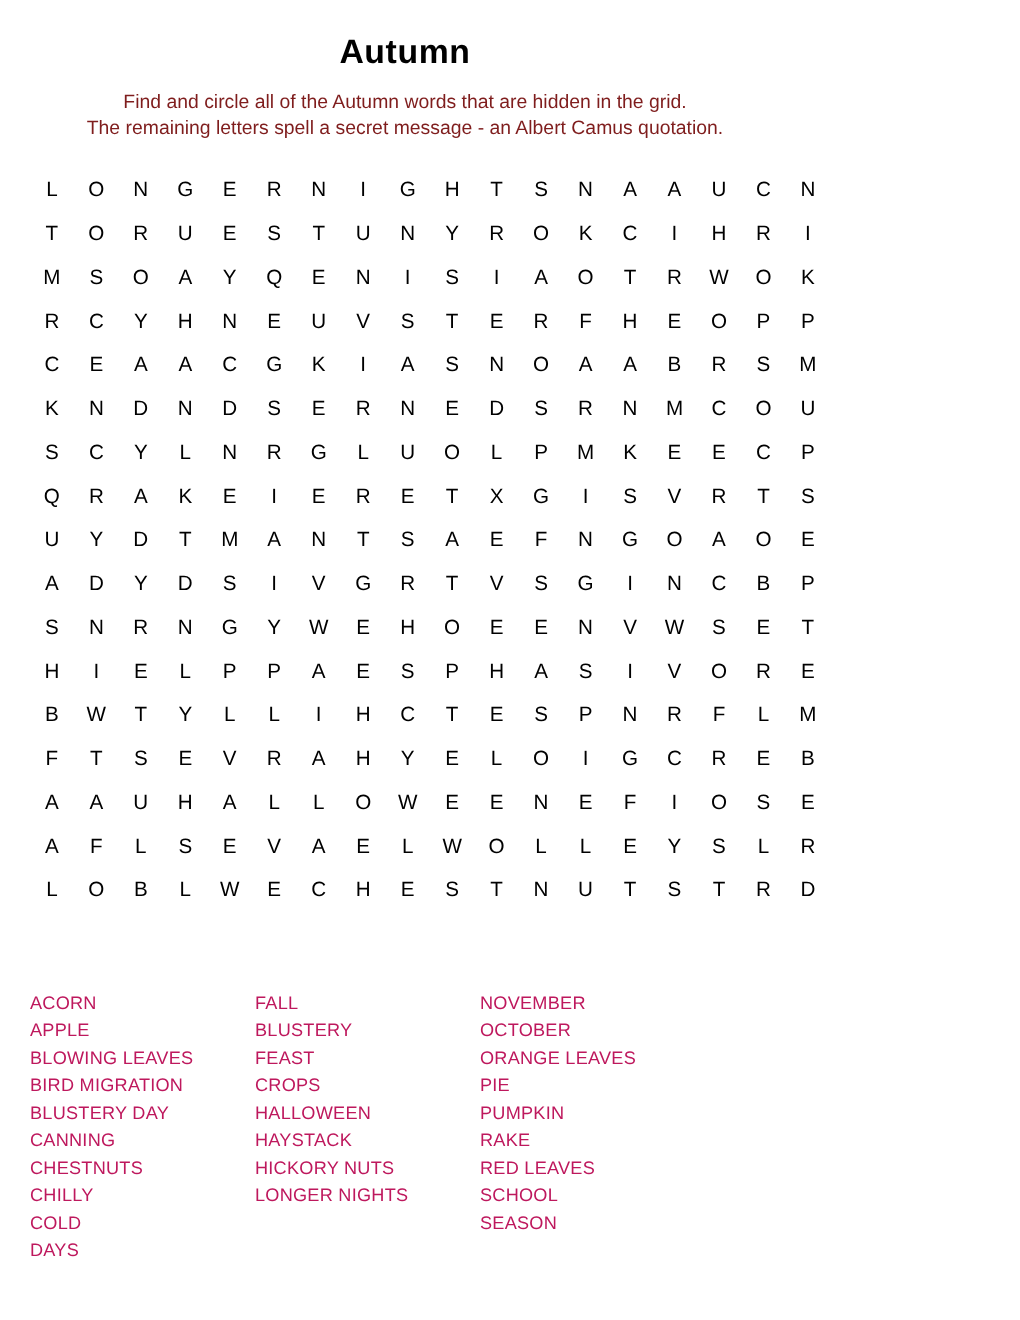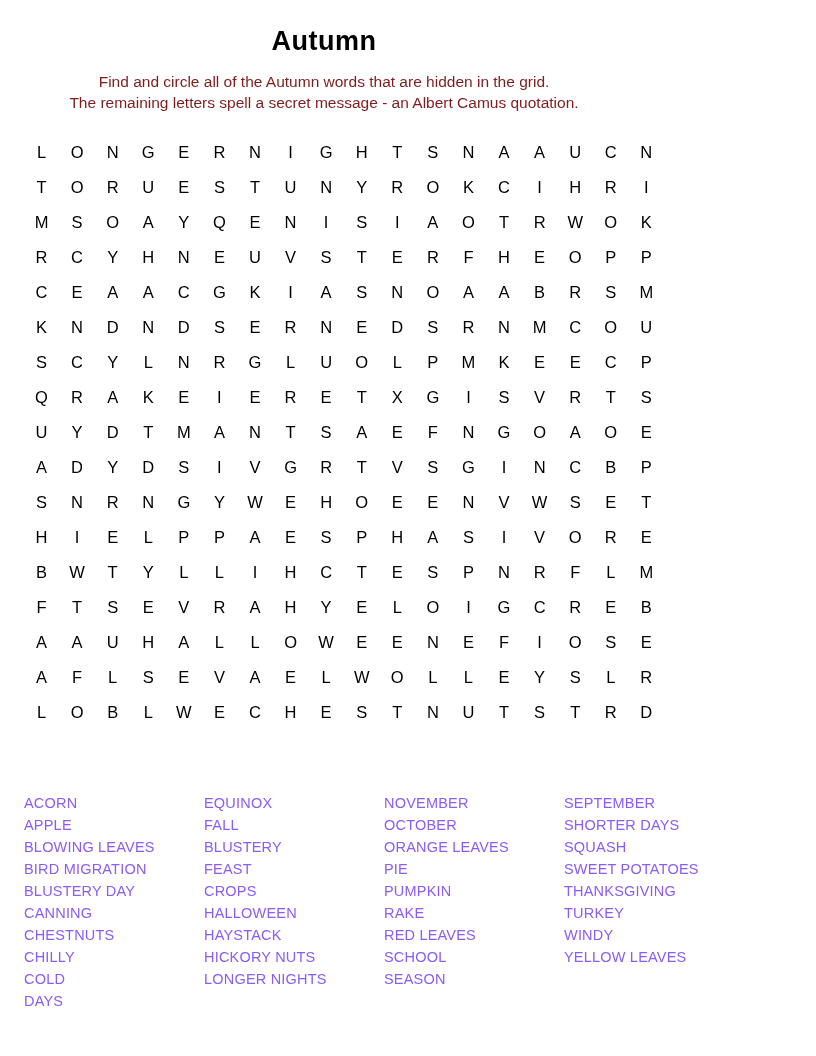--- a/index.html
+++ b/index.html
@@ -64,21 +64,21 @@
     justify-content: flex-start;
     gap: 0px;
   }
   .word-col {
     width: 180px;
     box-sizing: border-box;
   }
   .word {
     font-size: 14.5px;
     line-height: 22px;
-    color: #8b5cf6;
+    color: #be185d;
     letter-spacing: 0.2px;
     white-space: nowrap;
   }
 </style>
 </head>
 <body>
 
 <div class="page">
 
   <h1 class="title">Autumn</h1>
@@ -438,46 +438,35 @@
         <div class="word">BLOWING LEAVES</div>
         <div class="word">BIRD MIGRATION</div>
         <div class="word">BLUSTERY DAY</div>
         <div class="word">CANNING</div>
         <div class="word">CHESTNUTS</div>
         <div class="word">CHILLY</div>
         <div class="word">COLD</div>
         <div class="word">DAYS</div>
       </div>
       <div class="word-col">
-        <div class="word">EQUINOX</div>
         <div class="word">FALL</div>
         <div class="word">BLUSTERY</div>
         <div class="word">FEAST</div>
         <div class="word">CROPS</div>
         <div class="word">HALLOWEEN</div>
         <div class="word">HAYSTACK</div>
         <div class="word">HICKORY NUTS</div>
         <div class="word">LONGER NIGHTS</div>
       </div>
       <div class="word-col">
         <div class="word">NOVEMBER</div>
         <div class="word">OCTOBER</div>
         <div class="word">ORANGE LEAVES</div>
         <div class="word">PIE</div>
         <div class="word">PUMPKIN</div>
         <div class="word">RAKE</div>
         <div class="word">RED LEAVES</div>
         <div class="word">SCHOOL</div>
         <div class="word">SEASON</div>
       </div>
-      <div class="word-col">
-        <div class="word">SEPTEMBER</div>
-        <div class="word">SHORTER DAYS</div>
-        <div class="word">SQUASH</div>
-        <div class="word">SWEET POTATOES</div>
-        <div class="word">THANKSGIVING</div>
-        <div class="word">TURKEY</div>
-        <div class="word">WINDY</div>
-        <div class="word">YELLOW LEAVES</div>
-      </div>
     </div>
 
 </div>
 
 </body></html>

